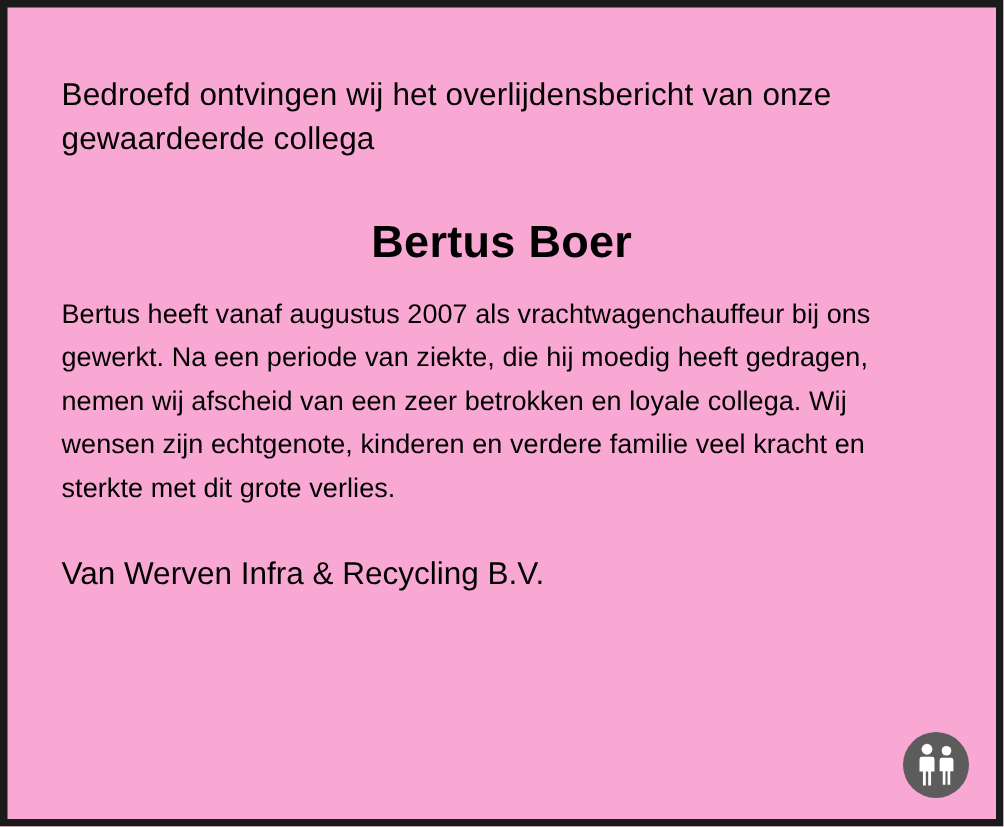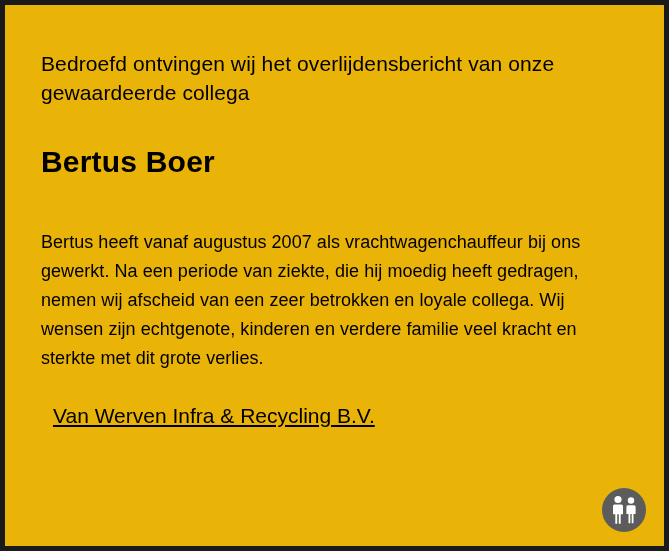--- a/index.html
+++ b/index.html
@@ -11,34 +11,35 @@
     width: 669px;
     height: 551px;
     font-family: "Liberation Sans", sans-serif;
     color: #000000;
   }
   .obituary-card {
     position: relative;
     box-sizing: border-box;
     width: 669px;
     height: 551px;
-    background: #eab308;
+    background: #f9a8d4;
     border: 5px solid #1a1a1a;
     padding: 44px 36px 20px 36px;
     overflow: hidden;
   }
   .intro-text {
     font-size: 21px;
     line-height: 29px;
     letter-spacing: 0.1px;
     margin: 0;
   }
   .name-block {
+    text-align: center;
     margin-top: 38px;
-    margin-bottom: 49px;
+    margin-bottom: 16px;
   }
   .deceased-name {
     font-size: 30px;
     font-weight: bold;
     letter-spacing: 0.2px;
   }
   .body-text {
     font-size: 18px;
     line-height: 29px;
     letter-spacing: 0.05px;
@@ -46,23 +47,22 @@
   }
   .signature-text {
     font-size: 21px;
     line-height: 29px;
     margin: 0;
     margin-top: 30px;
   }
   .company-text {
     font-size: 21px;
     line-height: 29px;
-    margin: 12px;
+    margin: 0;
     margin-top: 28px;
-    text-decoration: underline;
   }
   .logo-wrap {
     position: absolute;
     right: 18px;
     bottom: 14px;
     width: 44px;
     height: 44px;
   }
   .logo-circle {
     width: 44px;

